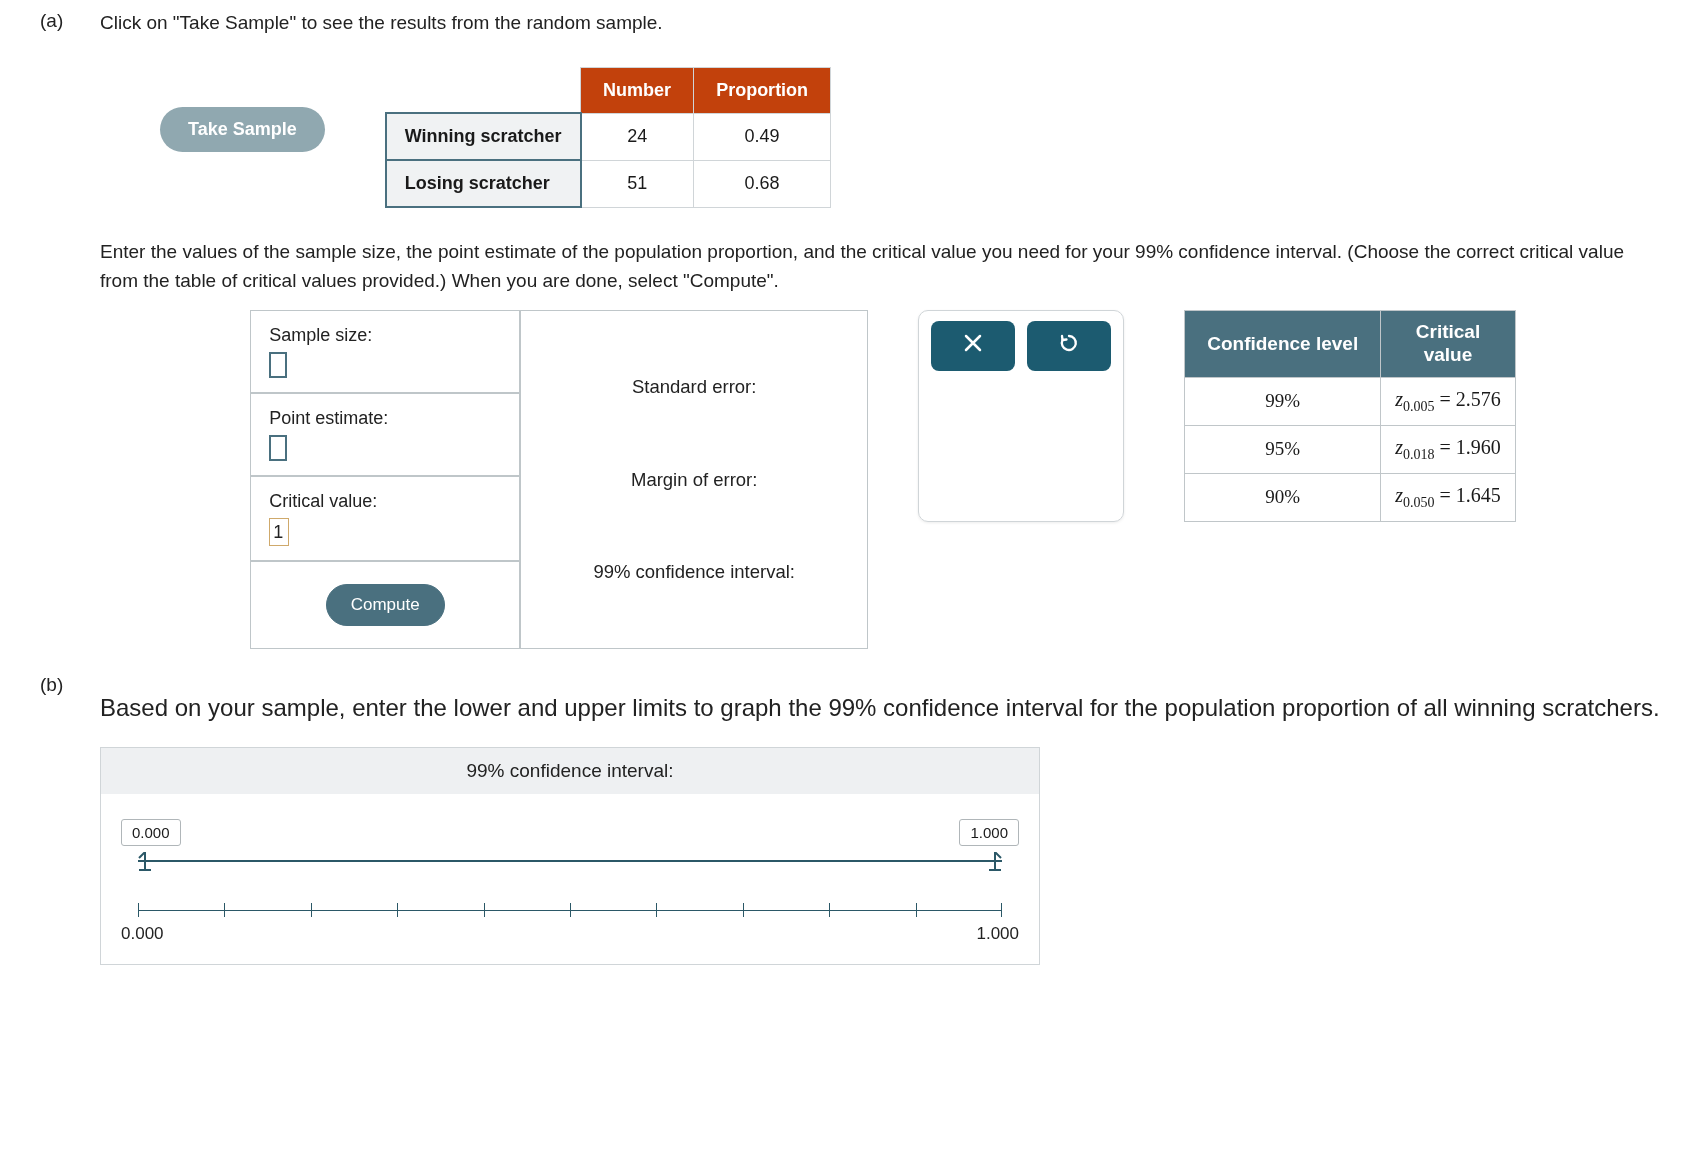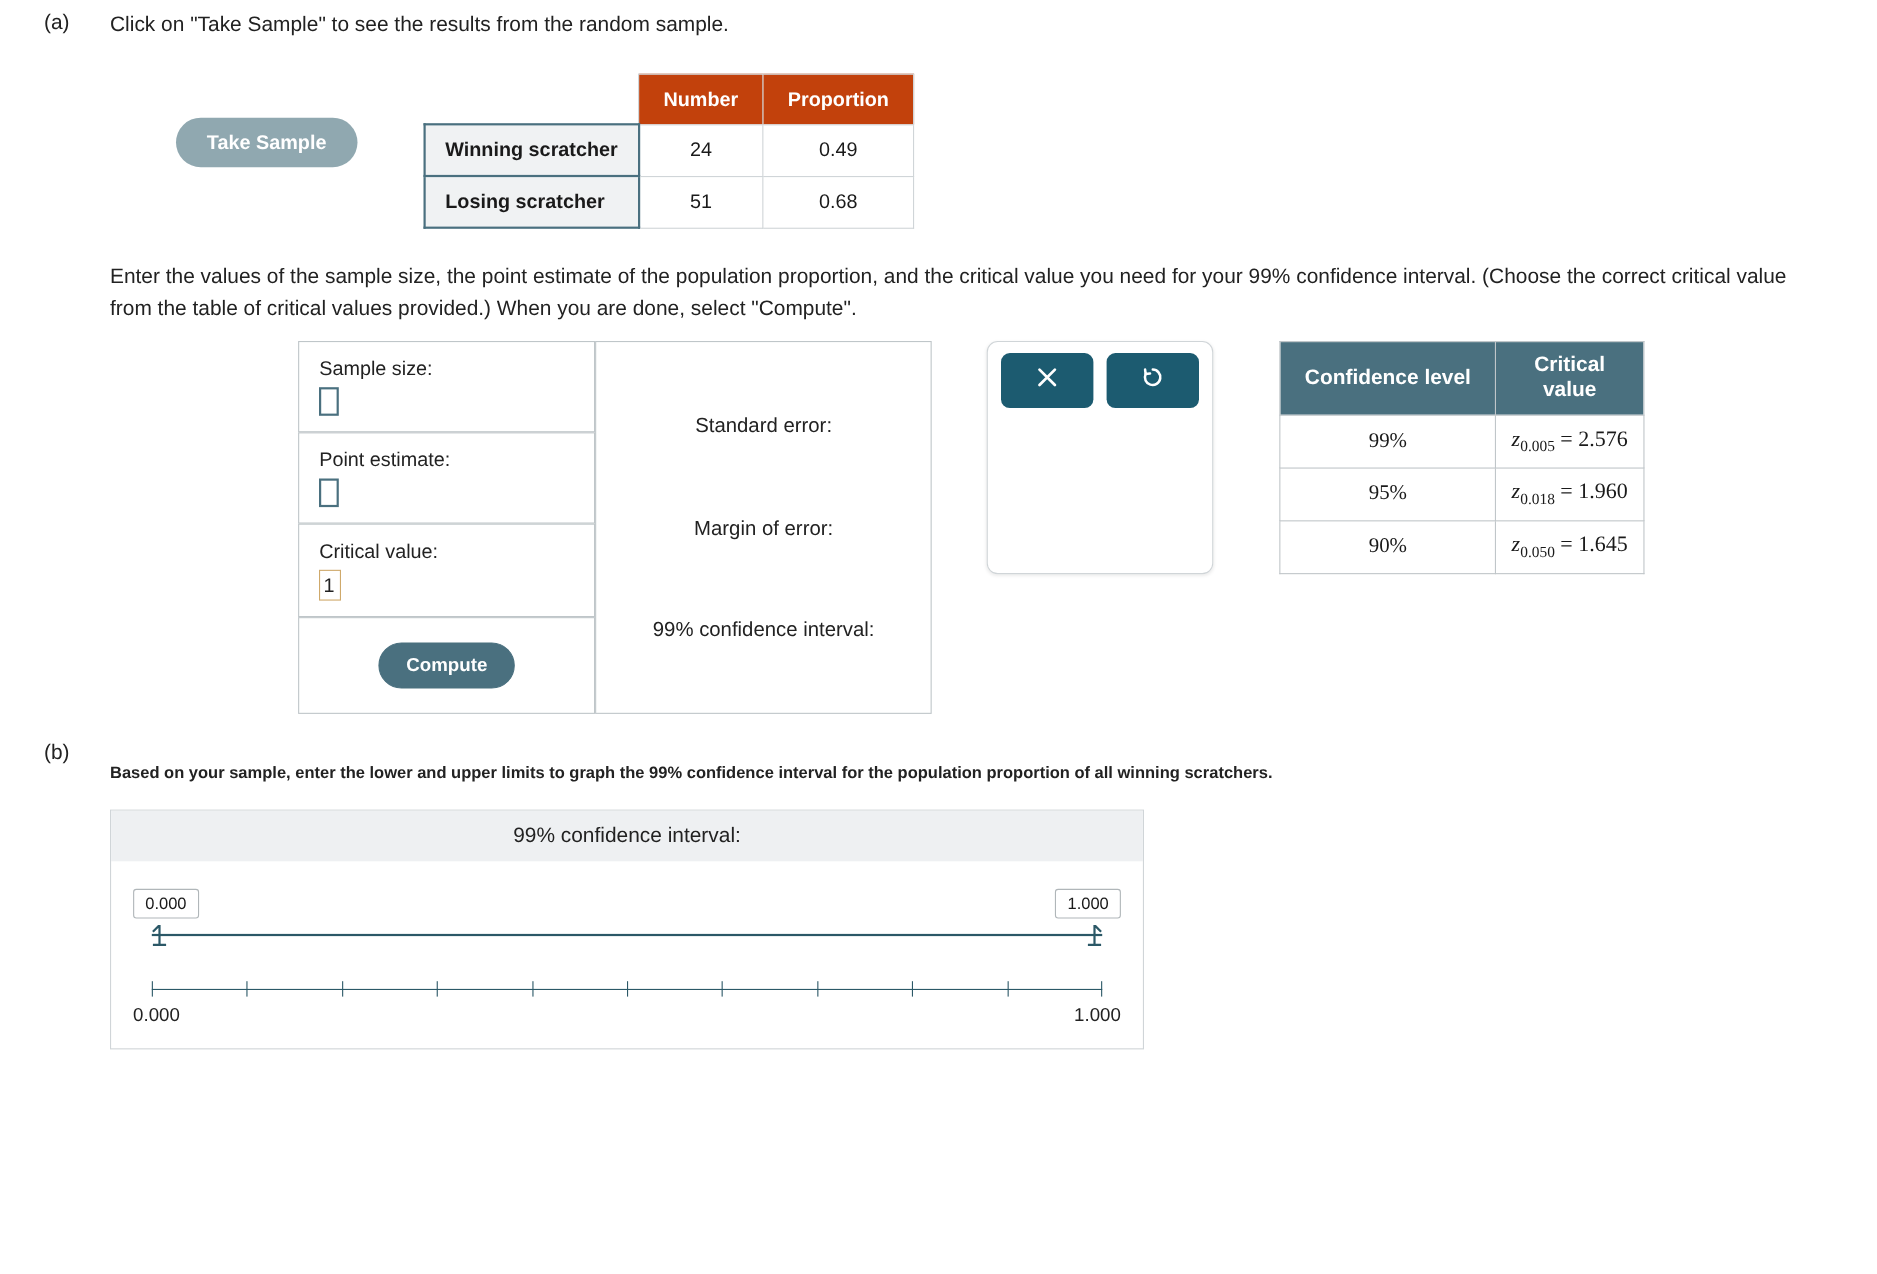--- a/index.html
+++ b/index.html
@@ -76,25 +76,24 @@
     display: inline-flex; align-items: center; justify-content: flex-start;
   }
   .compute-btn {
     background: #4a707f;
     color: #ffffff;
     border: 1px solid #4a707f;
     border-radius: 22px;
     padding: 10px 24px;
     font-size: 17px;
     cursor: pointer;
-    font-weight: bold;
   }
   .output-col {
     border: 1px solid #bfc6c9;
-    width: 306px;
+    width: 348px;
     display: flex; flex-direction: column;
     padding: 30px 0;
     justify-content: space-around;
     align-items: center;
   }
   .output-label { font-size: 18.5px; color: #222; padding: 20px 10px; }
 
   .right-col { display: flex; flex-direction: row; gap: 60px; }
   .action-bar {
     border: 1px solid #d0d5d8;
@@ -123,21 +122,21 @@
   }
   table.crit-table th {
     background: #4a707f;
     color: #ffffff;
     font-weight: 700;
   }
   table.crit-table td.zcell { text-align: left; padding: 10px 14px; font-family: "Times New Roman", serif; font-size: 20px; }
   .z { font-style: italic; }
   sub { font-size: 0.7em; }
 
-  .part-b-text { font-size: 15px; margin-top: 20px; margin-bottom: 25px; color: #222; font-weight: bold; }
+  .part-b-text { font-size: 24px; margin-top: 20px; margin-bottom: 25px; color: #222; }
   .graph-wrap {
     border: 1px solid #d0d5d8;
     width: 940px;
     margin-left: 0;
     display: flex; flex-direction: column;
   }
   .graph-header {
     background: #eef0f2;
     text-align: center;
     padding: 12px;

